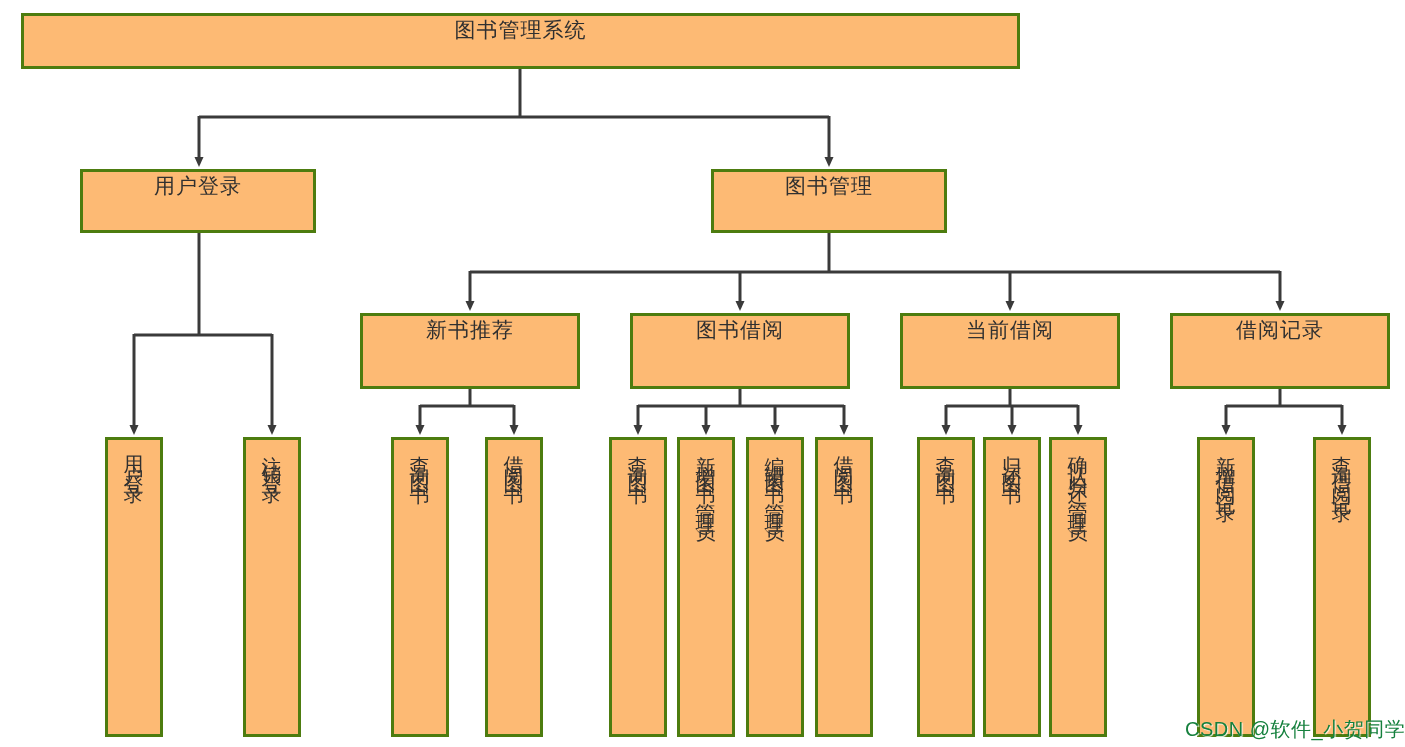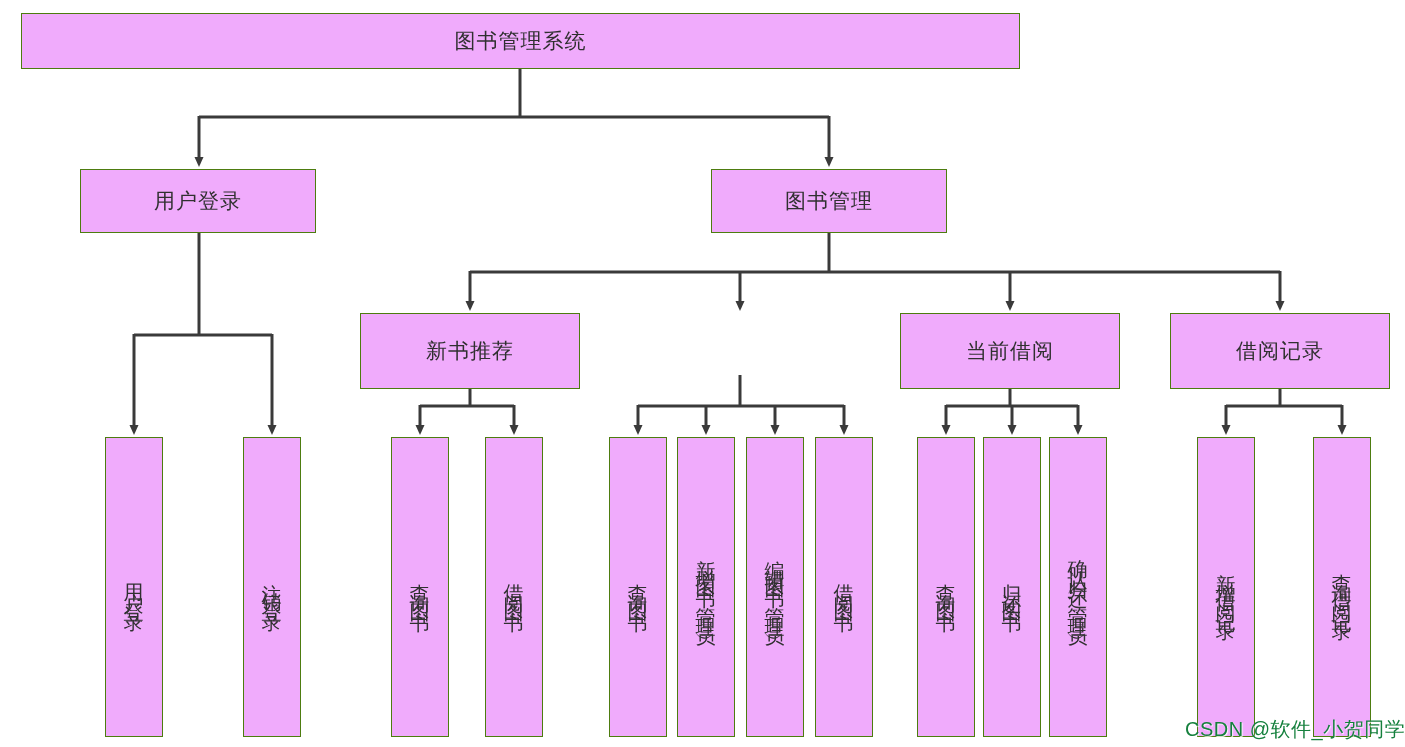--- a/index.html
+++ b/index.html
@@ -14,24 +14,23 @@
   }
   .connectors {
     position: absolute;
     left: 0; top: 0;
     width: 1405px; height: 747px;
     pointer-events: none;
   }
   .box {
     position: absolute;
     box-sizing: border-box;
-    border: 1px solid #4d7c0f;
-    background: #f0abfc;
+    border: 3px solid #4d7c0f;
+    background: #fdba74;
     display: flex;
-    align-items: center;
     justify-content: center;
     font-size: 21px;
     letter-spacing: 1px;
     color: #303030;
   }
   .box .vtext {
     writing-mode: vertical-rl;
     text-orientation: mixed;
     letter-spacing: 0.48em;
     line-height: 1;
@@ -134,20 +133,23 @@
   <div class="box l2-box l2-a">
     <span>用户登录</span>
   </div>
   <div class="box l2-box l2-b">
     <span>图书管理</span>
   </div>
 
   <div class="box l3-box l3-a">
     <span>新书推荐</span>
   </div>
+  <div class="box l3-box l3-b">
+    <span>图书借阅</span>
+  </div>
   <div class="box l3-box l3-d">
     <span>借阅记录</span>
   </div>
   <div class="box l3-box l3-c">
     <span>当前借阅</span>
   </div>
 
   <div class="box leaf lf-1">
     <span class="vtext">用户登录</span>
   </div>

